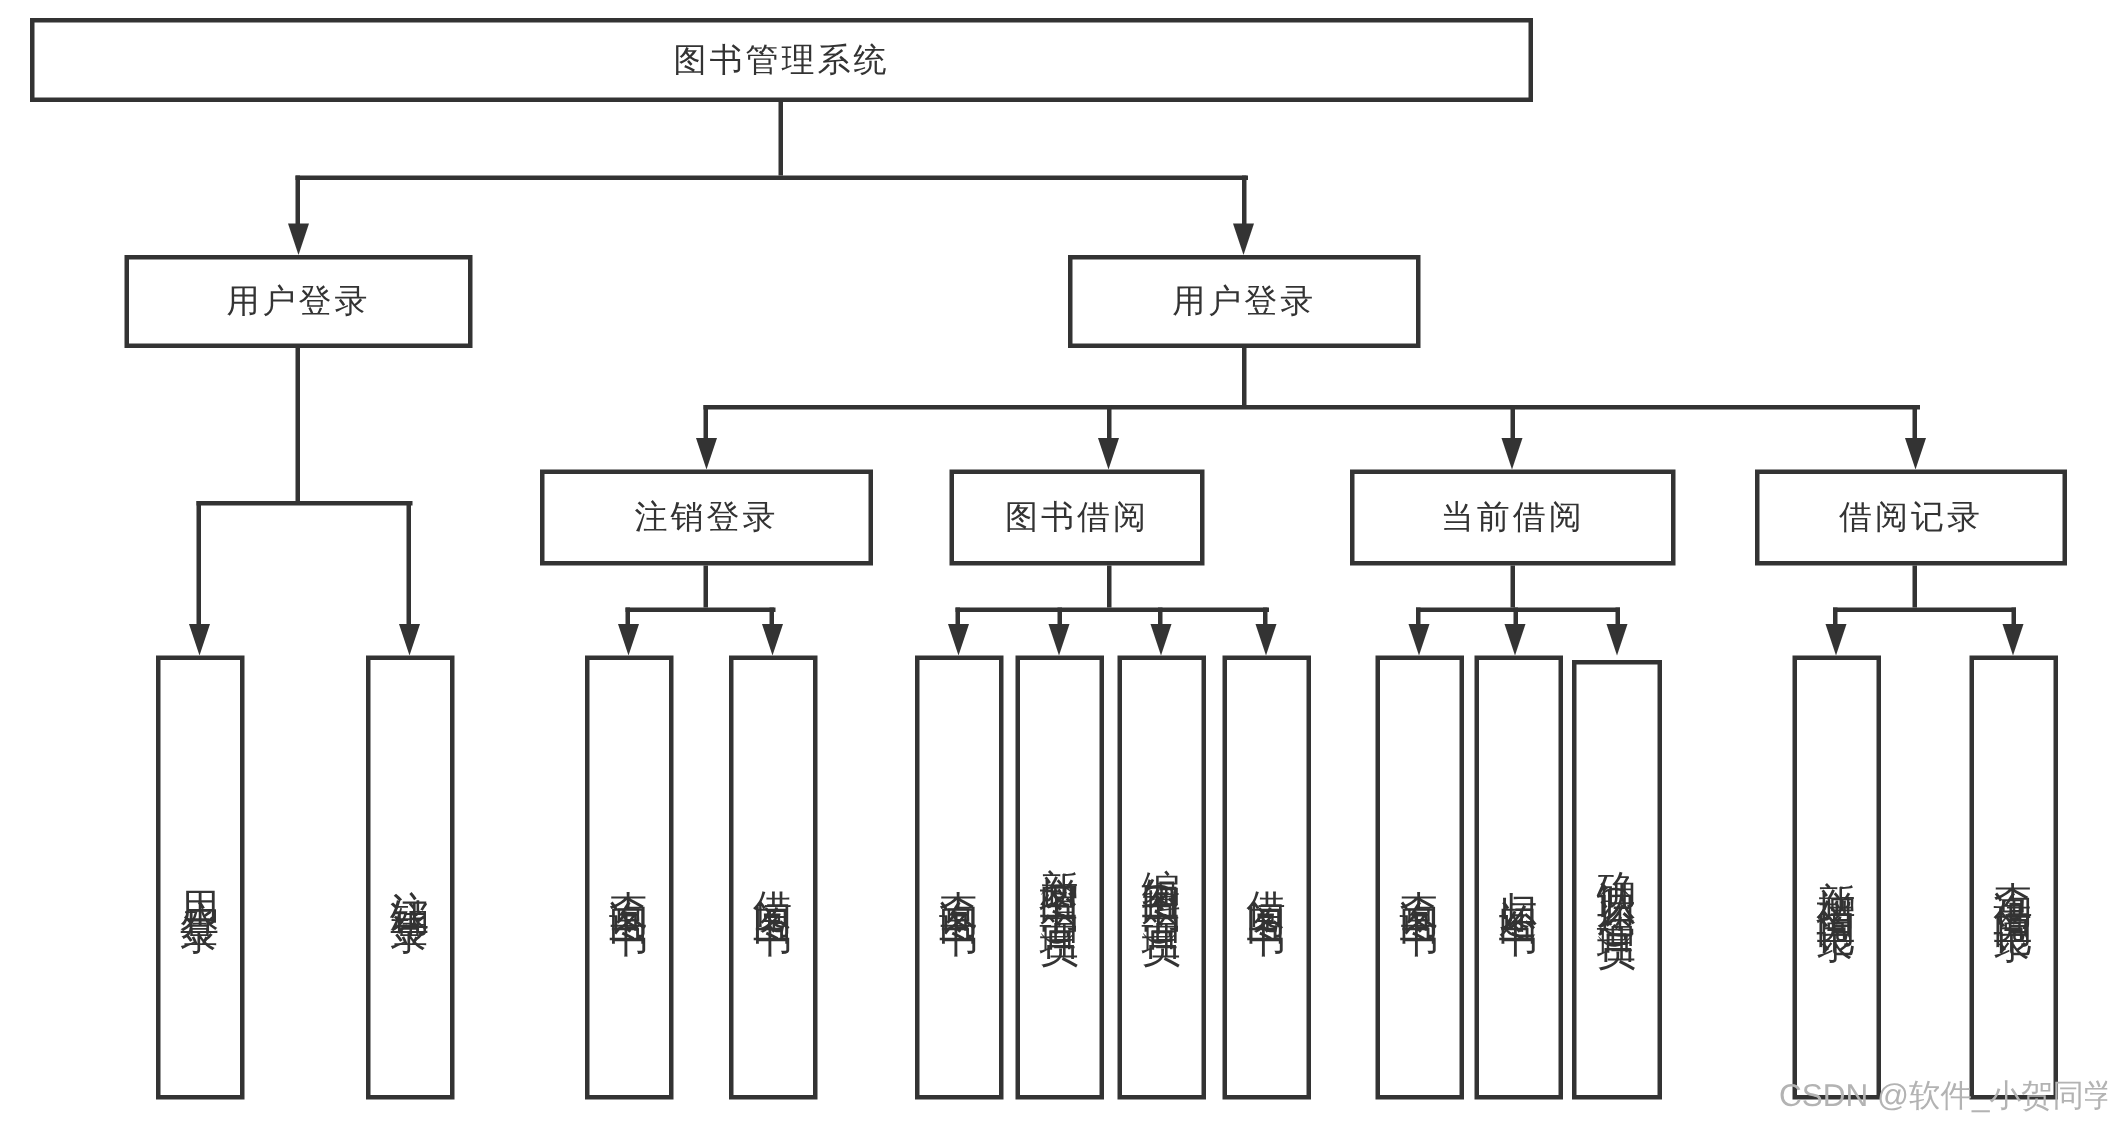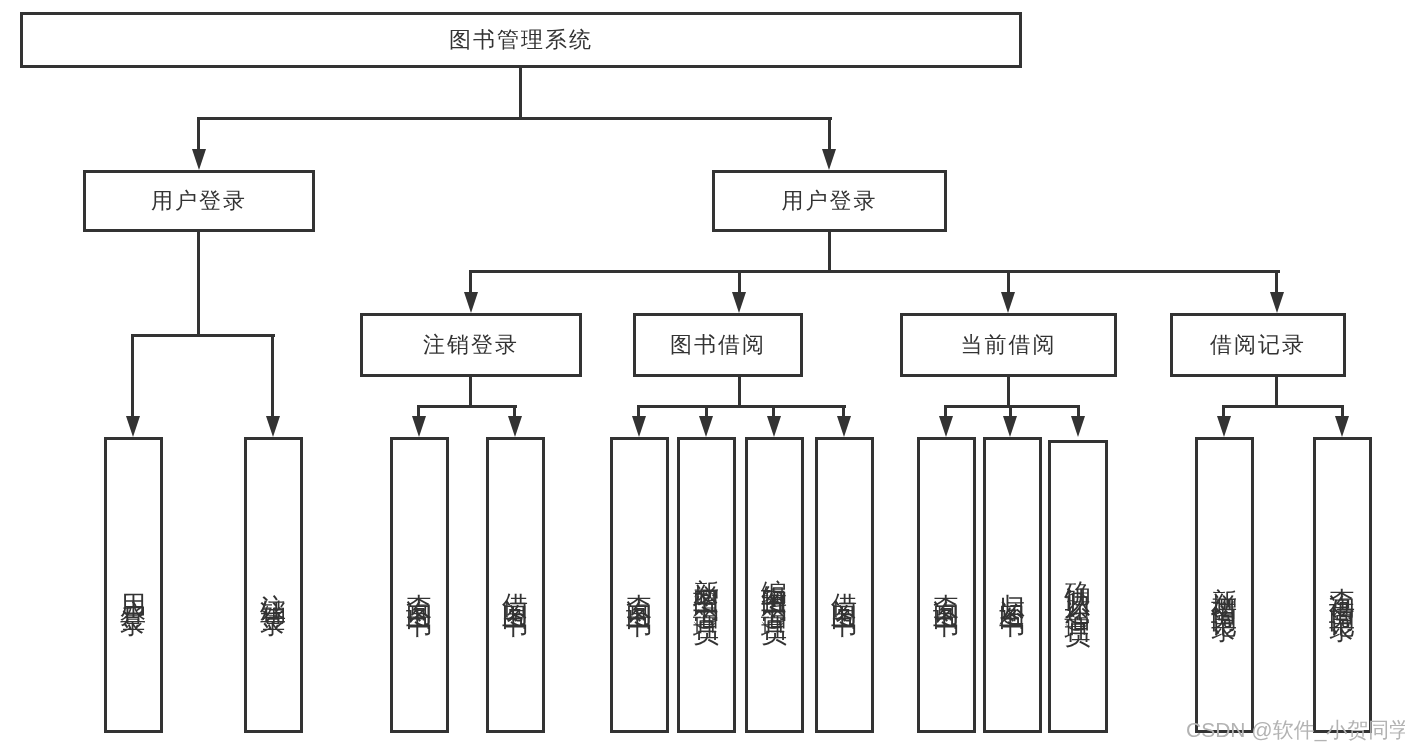--- a/index.html
+++ b/index.html
@@ -99,21 +99,21 @@
 
   <div class="box" style="left:360px; top:313px; width:222px; height:64px;">
     <span>注销登录</span>
   </div>
   <div class="box" style="left:633px; top:313px; width:170px; height:64px;">
     <span>图书借阅</span>
   </div>
   <div class="box" style="left:900px; top:313px; width:217px; height:64px;text-align:center;">
     <span>当前借阅</span>
   </div>
-  <div class="box" style="left:1170px; top:313px; width:176px; height:64px;font-family:Liberation Mono, monospace;">
+  <div class="box" style="left:1170px; top:313px; width:208px; height:64px;font-family:Liberation Mono, monospace;">
     <span>借阅记录</span>
   </div>
 
   <div class="vl" style="left:469px; top:377px; height:28px;"></div>
   <div class="hl" style="left:417px; top:405px; width:100px;"></div>
   <div class="vl" style="left:417px; top:405px; height:13px;"></div>
   <div class="arrow" style="left:412px; top:416px;"></div>
   <div class="vl" style="left:513px; top:405px; height:13px;"></div>
   <div class="arrow" style="left:508px; top:416px;"></div>
 

